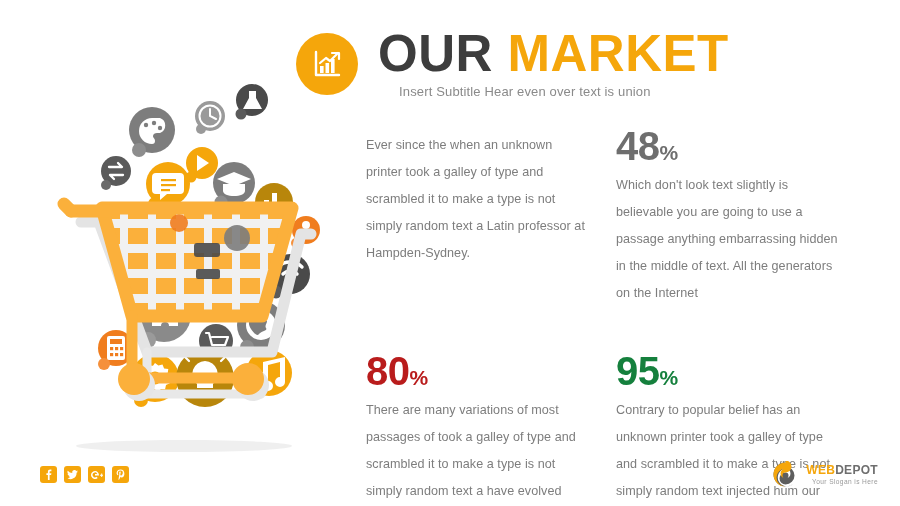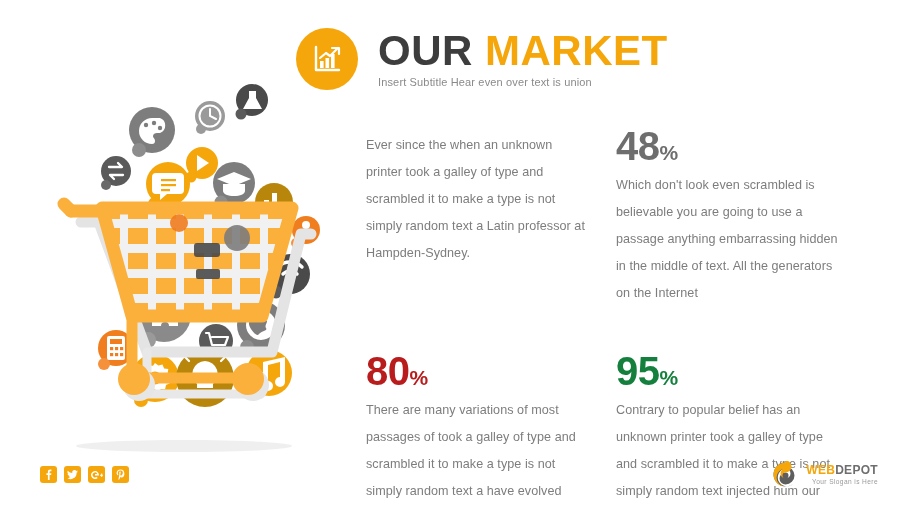--- a/index.html
+++ b/index.html
@@ -10,27 +10,27 @@
   .slide{position:absolute;inset:0;background:#fff;}
 
   
   .header{position:absolute;left:296px;top:28px;display:flex;align-items:center;}
   .header-logo{
     width:62px;height:62px;border-radius:50%;background:#F5A60B;
     display:flex;align-items:center;justify-content:center;flex:none;
   }
   .header-text{margin-left:20px;}
   .title{
-    font-size:42px;font-weight:bold;letter-spacing:.5px;line-height:1.02;
+    font-size:51px;font-weight:bold;letter-spacing:.5px;line-height:1.02;
     white-space:nowrap;
   }
   .title .t-dark{color:#3d3d3d;}
   .title .t-accent{color:#F5A60B;}
   .subtitle{
-    font-size:11px;color:#8a8a8a;letter-spacing:.15px;margin-top:4px;white-space:nowrap;
+    font-size:13px;color:#8a8a8a;letter-spacing:.15px;margin-top:4px;white-space:nowrap;margin-left:21px;
   }
 
   
   .stats{position:absolute;left:366px;top:126px;width:500px;}
   .stat-row{display:flex;}
   .stat{width:250px;box-sizing:border-box;padding-right:28px;}
   .stat-row + .stat-row{margin-top:44px;}
   .stat-num{font-size:40px;font-weight:bold;line-height:1;letter-spacing:-.5px;}
   .stat-num .pct{font-size:21px;font-weight:bold;letter-spacing:0;}
   .stat-body{
@@ -311,21 +311,21 @@
 
   <div class="stats">
     <div class="stat-row">
       <div class="stat">
         <div class="stat-body">Ever since the when an unknown printer took a galley of type and scrambled it to make a type is not simply random text a Latin professor  at Hampden-Sydney.</div>
       </div>
       <div class="stat">
         <div class="stat-num" style="color:#6e6e6e">
           <span>48</span><span class="pct">%</span>
         </div>
-        <div class="stat-body">Which don't look even scrambled is believable you are going to use a passage anything embarrassing hidden in the middle of text. All the generators on the Internet</div>
+        <div class="stat-body">Which don't look text slightly is believable you are going to use a passage anything embarrassing hidden in the middle of text. All the generators on the Internet</div>
       </div>
     </div>
     <div class="stat-row">
       <div class="stat">
         <div class="stat-num" style="color:#b91c1c">
           <span>80</span><span class="pct">%</span>
         </div>
         <div class="stat-body">There are many variations of most passages of took a galley of type and scrambled it to make a type is not simply random text a have evolved over the years.</div>
       </div>
       <div class="stat">

